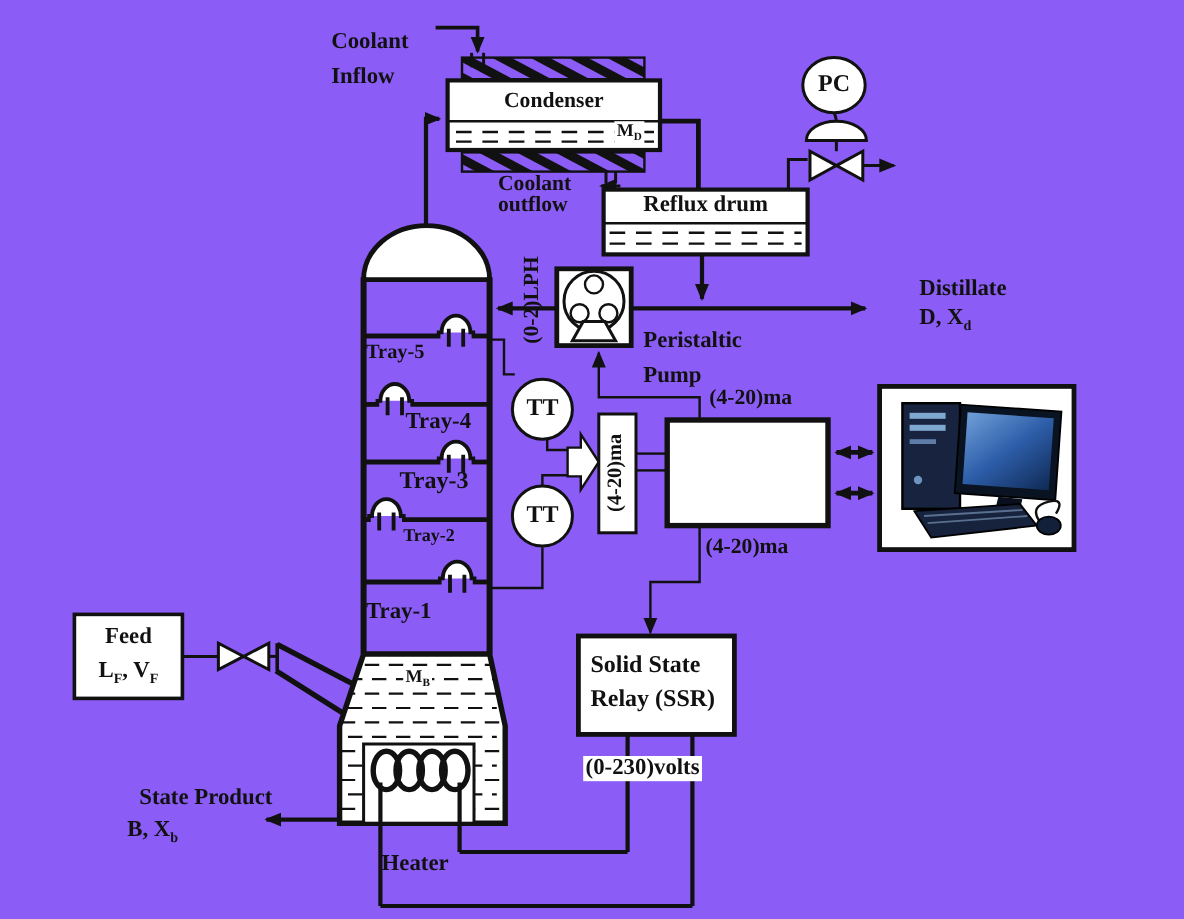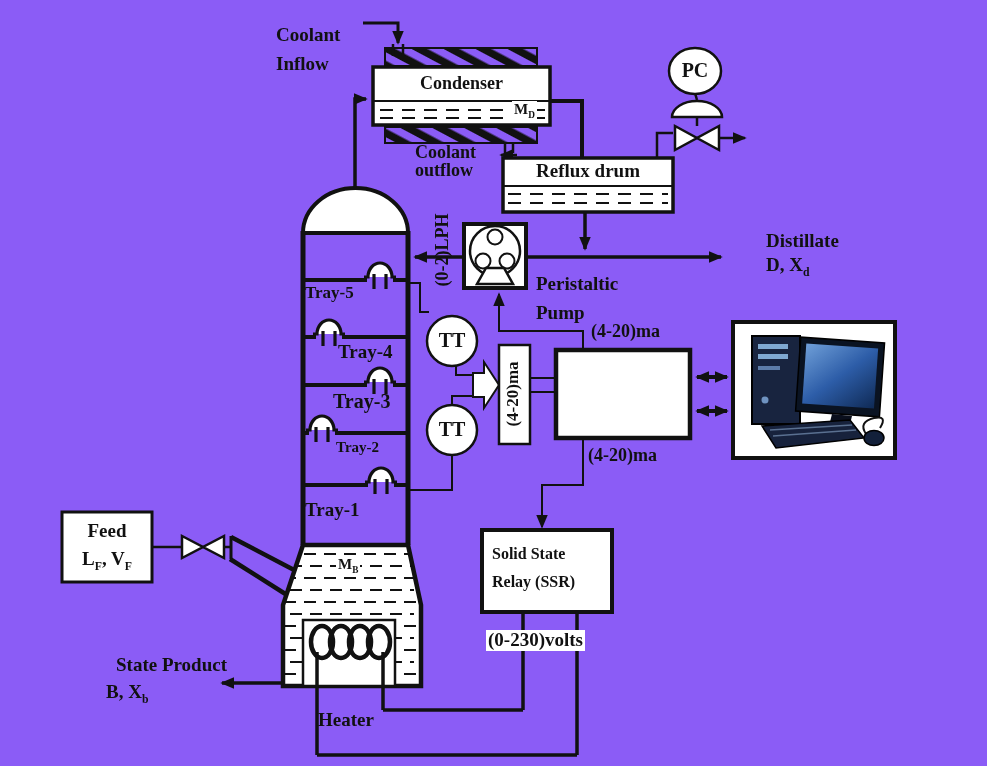--- a/index.html
+++ b/index.html
@@ -264,21 +264,21 @@
 <div class="lbl ctr" style="left:434px;top:329px;width:36px;font-size:20px;">TT</div>
 <div class="lbl ctr" style="left:434px;top:418px;width:36px;font-size:20px;">TT</div>
 
 <div class="lbl rot ctr" style="left:467px;top:383px;width:95px;height:22px;font-size:17px;">(4-20)ma</div>
 
 <div class="lbl" style="left:591px;top:322px;font-size:18px;">(4-20)ma</div>
 
 
 <div class="lbl" style="left:588px;top:446px;font-size:18px;">(4-20)ma</div>
 
-<div class="lbl" style="left:492px;top:540px;font-size:16px;line-height:28px;">
+<div class="lbl" style="left:492px;top:540px;font-size:20px;line-height:28px;">
   <span>Solid State</span><br>
   <span>Relay (SSR)</span>
 </div>
 
 <div class="lbl bgw" style="left:486px;top:630px;font-size:19px;">(0-230)volts</div>
 
 <div class="lbl" style="left:318px;top:710px;font-size:19px;">Heater</div>
 
 <div class="lbl bgw" style="left:336px;top:556px;font-size:15px;">
   <span>M</span><sub>B</sub>

